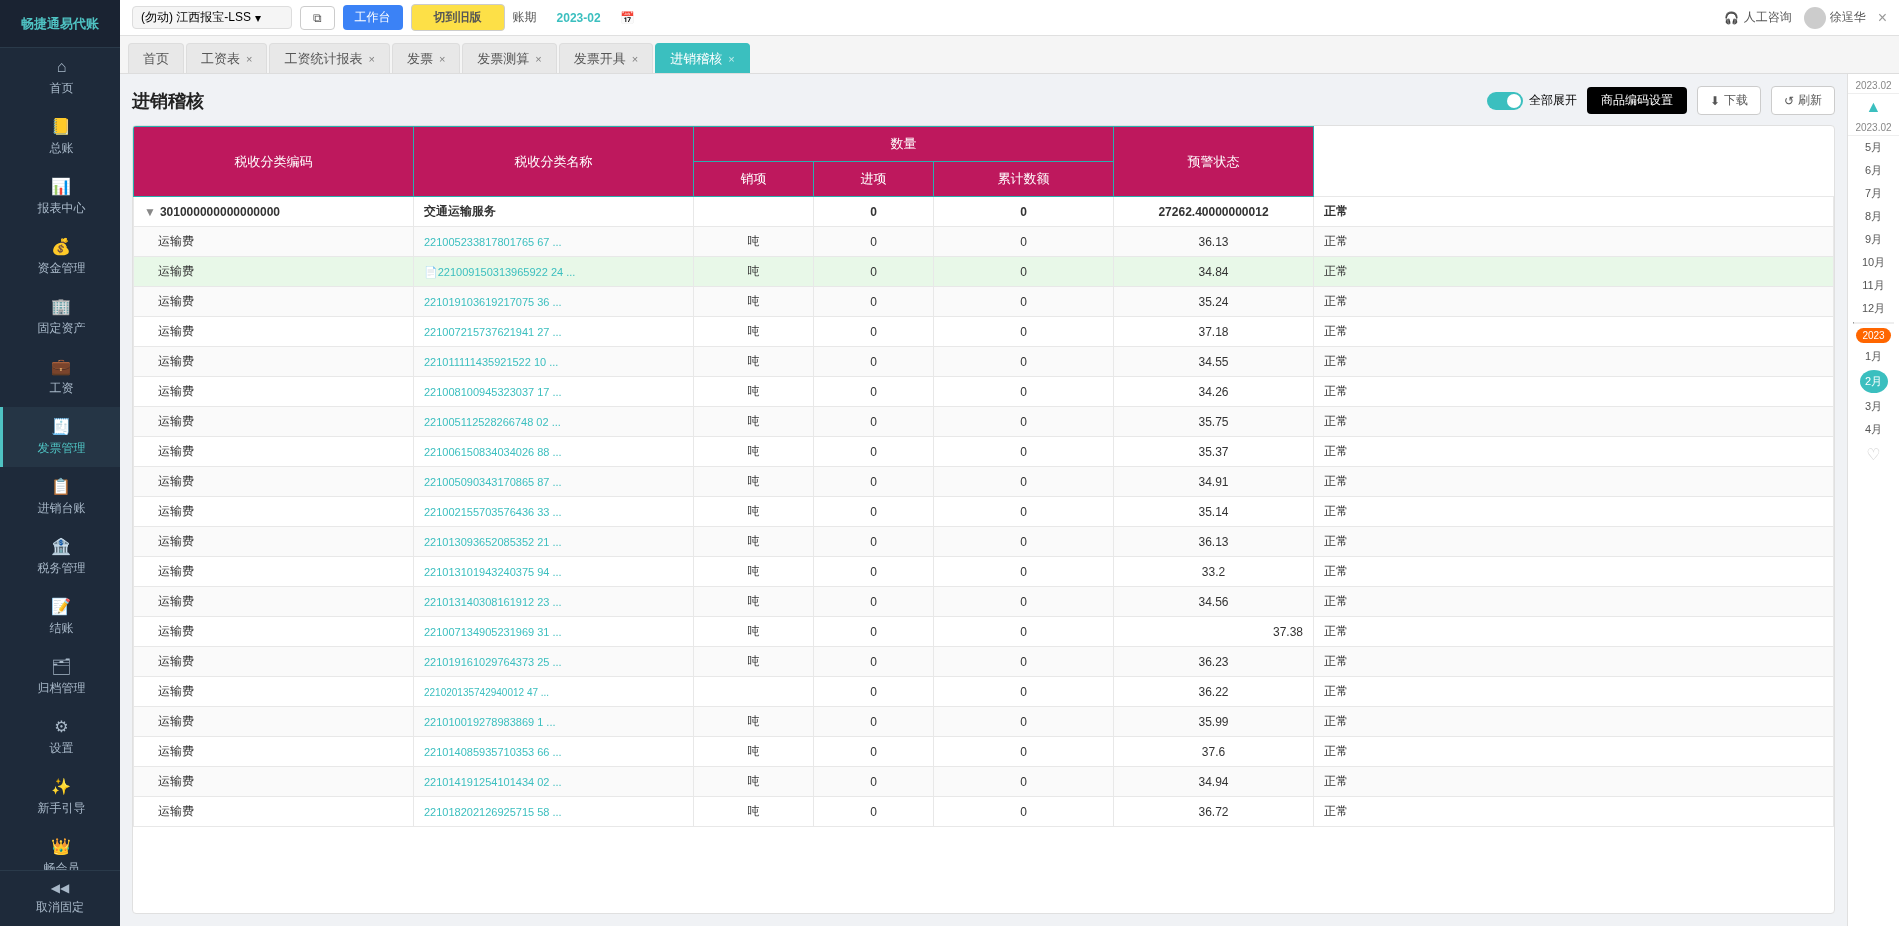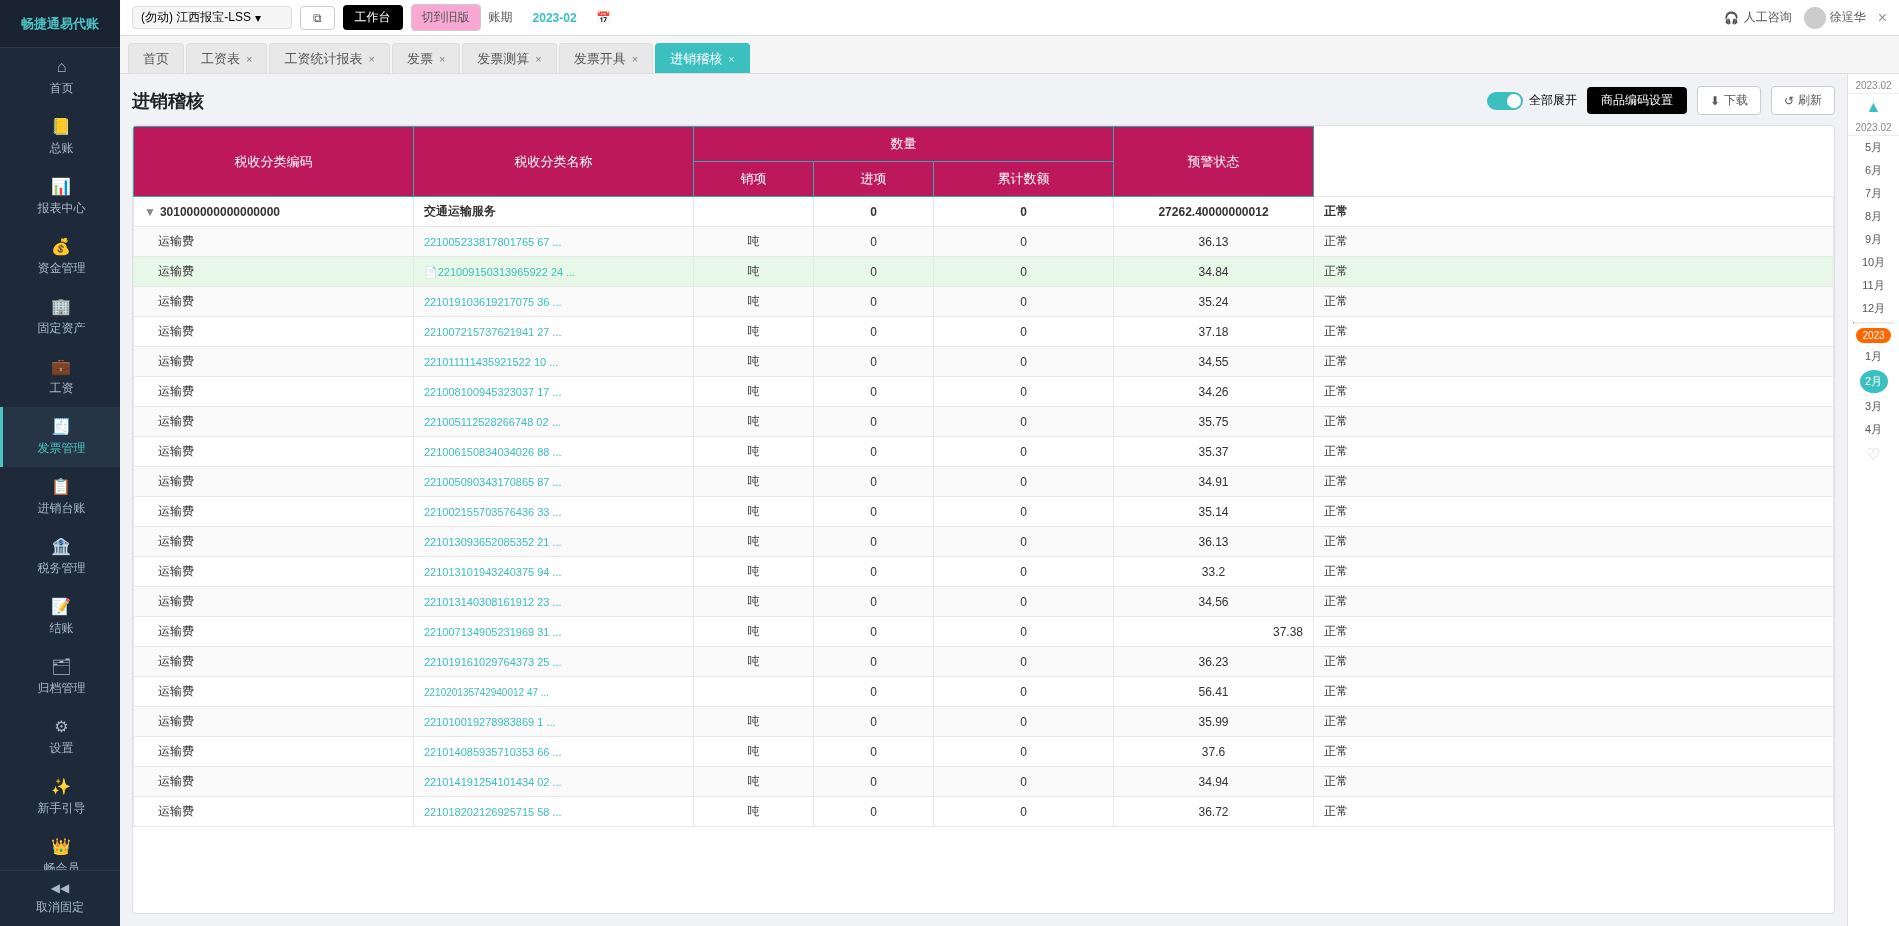--- a/index.html
+++ b/index.html
@@ -82,36 +82,37 @@
       gap: 4px;
       background: #f5f5f5;
       border: 1px solid #ddd;
       border-radius: 4px;
       padding: 2px 8px;
       font-size: 12px;
       cursor: pointer;
       min-width: 160px;
     }
     .topbar-btn {
-      background: #000000;
+      background: #3b82f6;
       color: #fff;
       border: none;
       border-radius: 4px;
       padding: 4px 12px;
       font-size: 12px;
       cursor: pointer;
     }
     .topbar-btn-outline {
-      background: #f9a8d4;
+      background: #fde047;
       color: #555;
       border: 1px solid #ccc;
       border-radius: 4px;
-      padding: 4px 10px;
-      font-size: 12px;
-      cursor: pointer;
+      padding: 4px 22px;
+      font-size: 12px;
+      cursor: pointer;
+      font-weight: bold;
     }
     .topbar-period {
       display: flex;
       align-items: center;
       gap: 20px;
       font-size: 12px;
       color: #555;
     }
     .topbar-right {
       margin-left: auto;
@@ -619,21 +620,21 @@
                 <td style="text-align: center;">0</td>
                 <td style="text-align: center;">36.23</td>
                 <td>正常</td>
               </tr>
               <tr>
                 <td style="padding-left: 24px;">运输费</td>
                 <td><span style="color: rgb(59, 191, 191); font-size: 10px;">221020135742940012 47 ...</span></td>
                 <td style="text-align: center;"></td>
                 <td style="text-align: center;">0</td>
                 <td style="text-align: center;">0</td>
-                <td style="text-align: center;">56.41</td>
+                <td style="text-align: center;">36.22</td>
                 <td>正常</td>
               </tr>
               <tr>
                 <td style="padding-left: 24px;">运输费</td>
                 <td><span style="color: rgb(59, 191, 191); font-size: 11px;">221010019278983869 1 ...</span></td>
                 <td style="text-align: center;">吨</td>
                 <td style="text-align: center;">0</td>
                 <td style="text-align: center;">0</td>
                 <td style="text-align: center;">35.99</td>
                 <td>正常</td>

